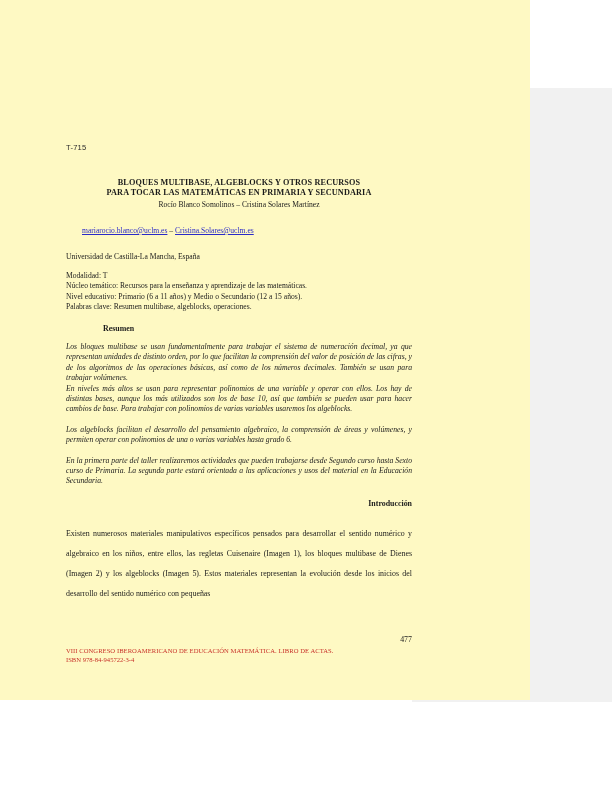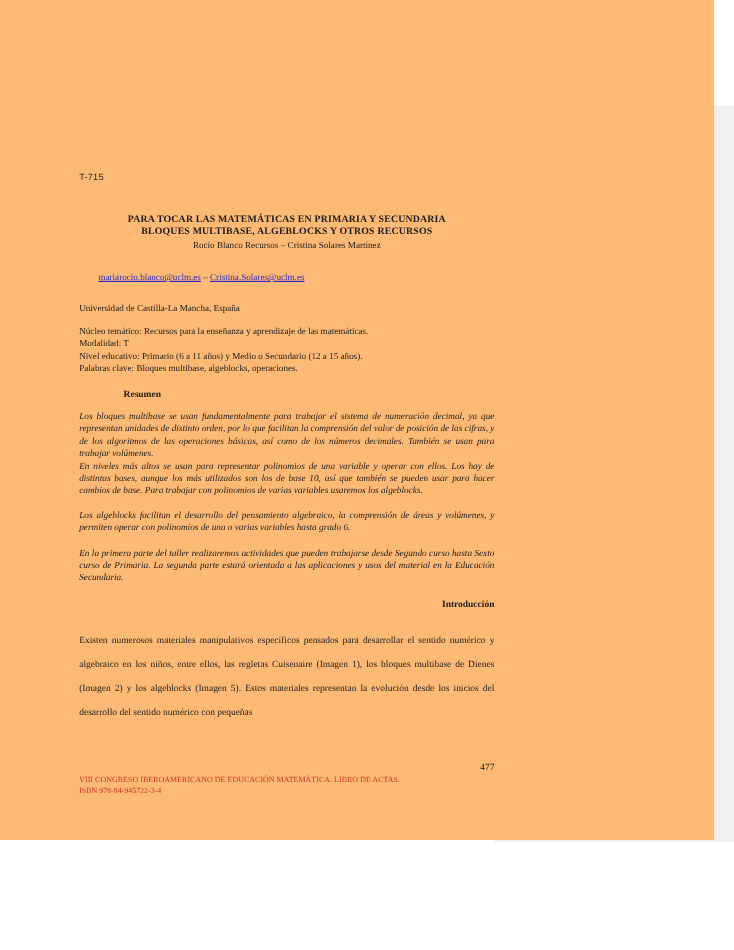--- a/index.html
+++ b/index.html
@@ -27,23 +27,23 @@
     left: 412px;
     top: 88px;
     width: 200px;
     height: 614px;
     background: #f1f1f1;
   }
   #page {
     position: absolute;
     left: 0px;
     top: 0px;
-    width: 595px;
+    width: 530px;
     height: 700px;
-    background: #fdba74;
+    background: #fef9c3;
   }
   #page-content {
     position: absolute;
     left: 66px;
     top: 143px;
     width: 346px;
     color: #1b1b1b;
   }
   .doc-code {
     font-family: "Liberation Sans", "DejaVu Sans", sans-serif;
@@ -158,37 +158,37 @@
 
   <div id="side-panel"></div>
 
   <div id="page">
 
     <div id="page-content">
 
       <div class="doc-code">T-715</div>
 
       <div class="title">
+        <span class="line">BLOQUES MULTIBASE, ALGEBLOCKS Y OTROS RECURSOS</span>
         <span class="line">PARA TOCAR LAS MATEMÁTICAS EN  PRIMARIA Y SECUNDARIA</span>
-        <span class="line">BLOQUES MULTIBASE, ALGEBLOCKS Y OTROS RECURSOS</span>
-      </div>
-
-      <div class="authors">Rocío Blanco Recursos – Cristina Solares Martínez</div>
+      </div>
+
+      <div class="authors">Rocío Blanco Somolinos – Cristina Solares Martínez</div>
 
       <div class="emails">
         <span class="mail">mariarocio.blanco@uclm.es</span><span class="sep"> – </span><span class="mail">Cristina.Solares@uclm.es</span>
       </div>
 
       <div class="affiliation">Universidad de Castilla-La Mancha, España</div>
 
       <div class="meta">
+        <div>Modalidad: T</div>
         <div>Núcleo temático: Recursos para la enseñanza y aprendizaje de las matemáticas.</div>
-        <div>Modalidad: T</div>
         <div>Nivel educativo: Primario (6 a 11 años) y Medio o Secundario (12 a 15 años).</div>
-        <div>Palabras clave: Bloques multibase, algeblocks, operaciones.</div>
+        <div>Palabras clave: Resumen multibase, algeblocks, operaciones.</div>
       </div>
 
       <div class="section-heading">Resumen</div>
 
       <p class="abstract-p tight">Los bloques multibase se usan fundamentalmente para trabajar el sistema de numeración decimal, ya que representan unidades de distinto orden, por lo que facilitan la comprensión del valor de posición de las cifras, y de los algoritmos de las operaciones básicas, así como de los números decimales. También se usan para trabajar volúmenes.</p>
       <p class="abstract-p">En niveles más altos se usan para representar polinomios de una variable y operar con ellos. Los hay de distintas bases, aunque los más utilizados son los de base 10, así que también se pueden usar para hacer cambios de base. Para trabajar con polinomios de varias variables usaremos los algeblocks.</p>
       <p class="abstract-p">Los algeblocks facilitan el desarrollo del pensamiento algebraico, la comprensión de áreas y volúmenes, y permiten operar con polinomios de una o varias variables hasta grado 6.</p>
       <p class="abstract-p">En la primera parte del taller realizaremos actividades que pueden trabajarse desde Segundo curso hasta Sexto curso de Primaria. La segunda parte estará orientada a las aplicaciones y usos del material en la Educación Secundaria.</p>
 
       <div class="intro-heading">Introducción</div>

